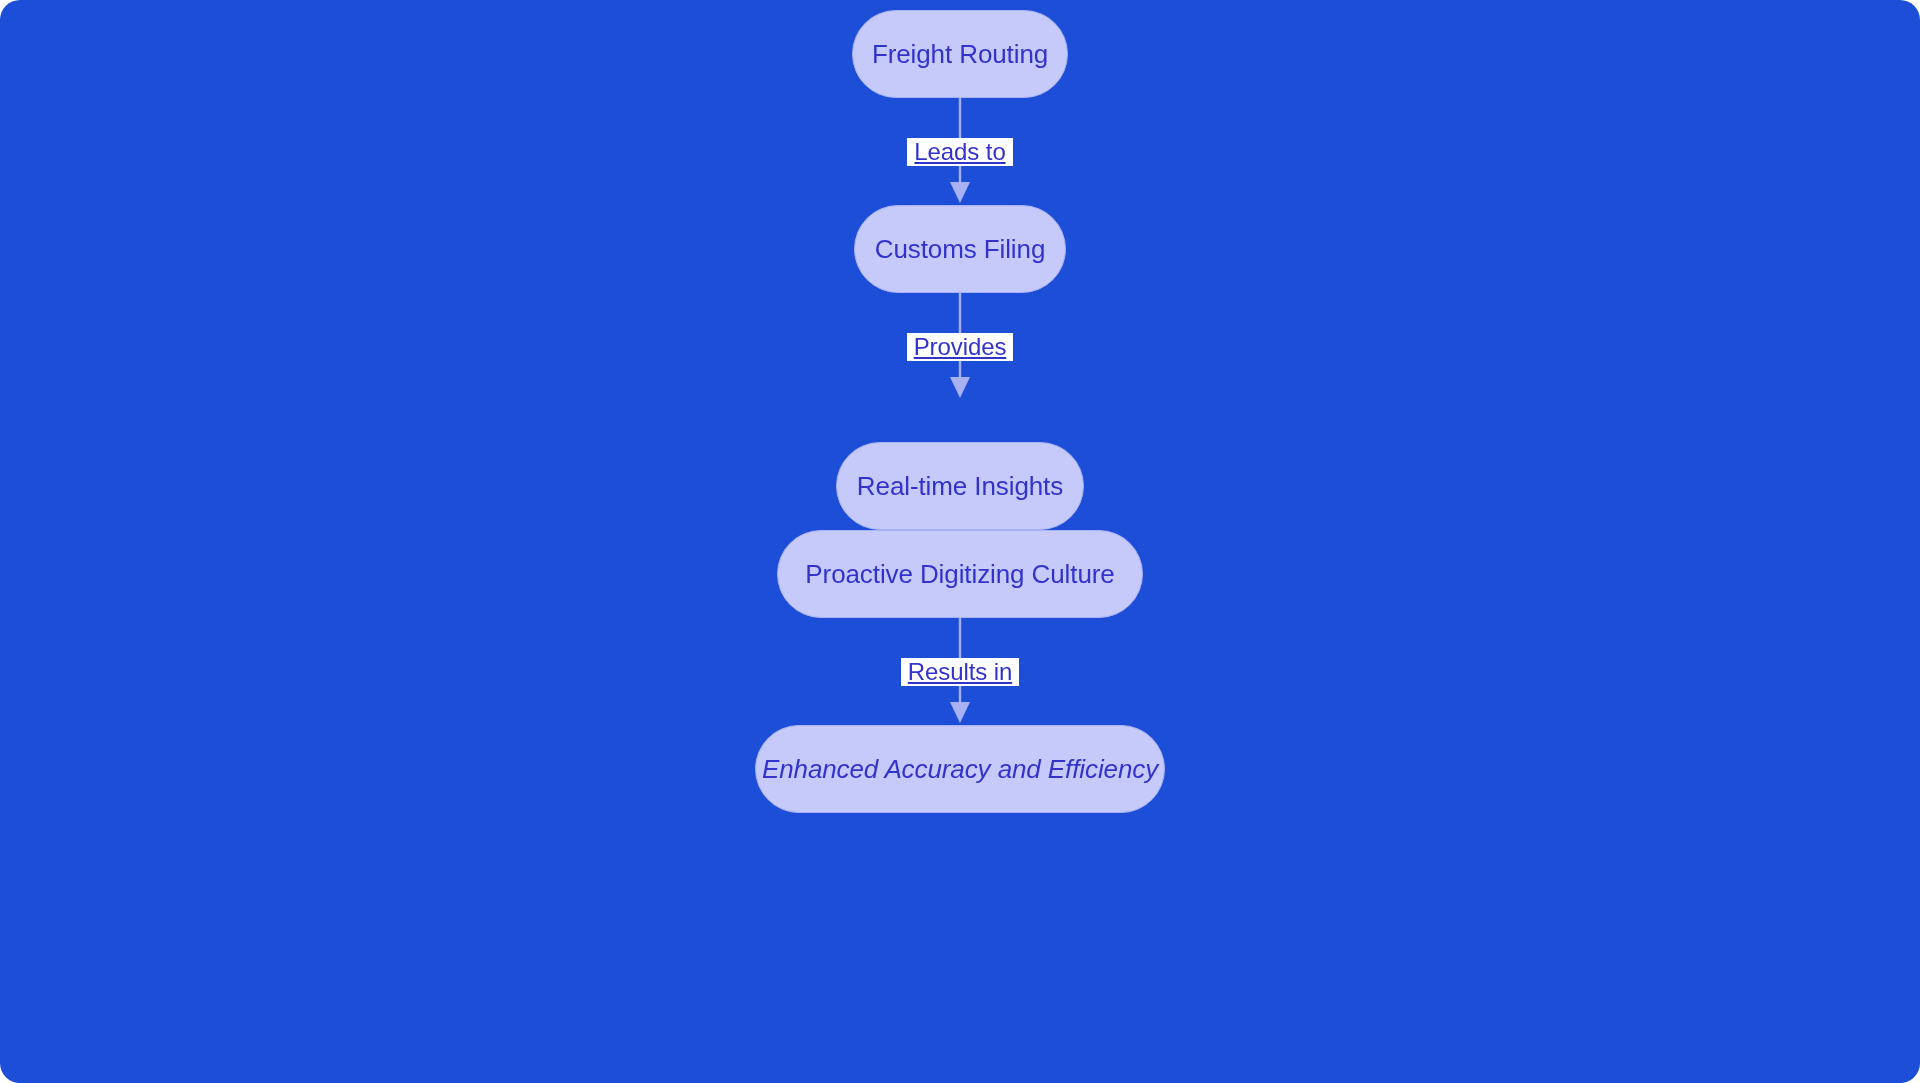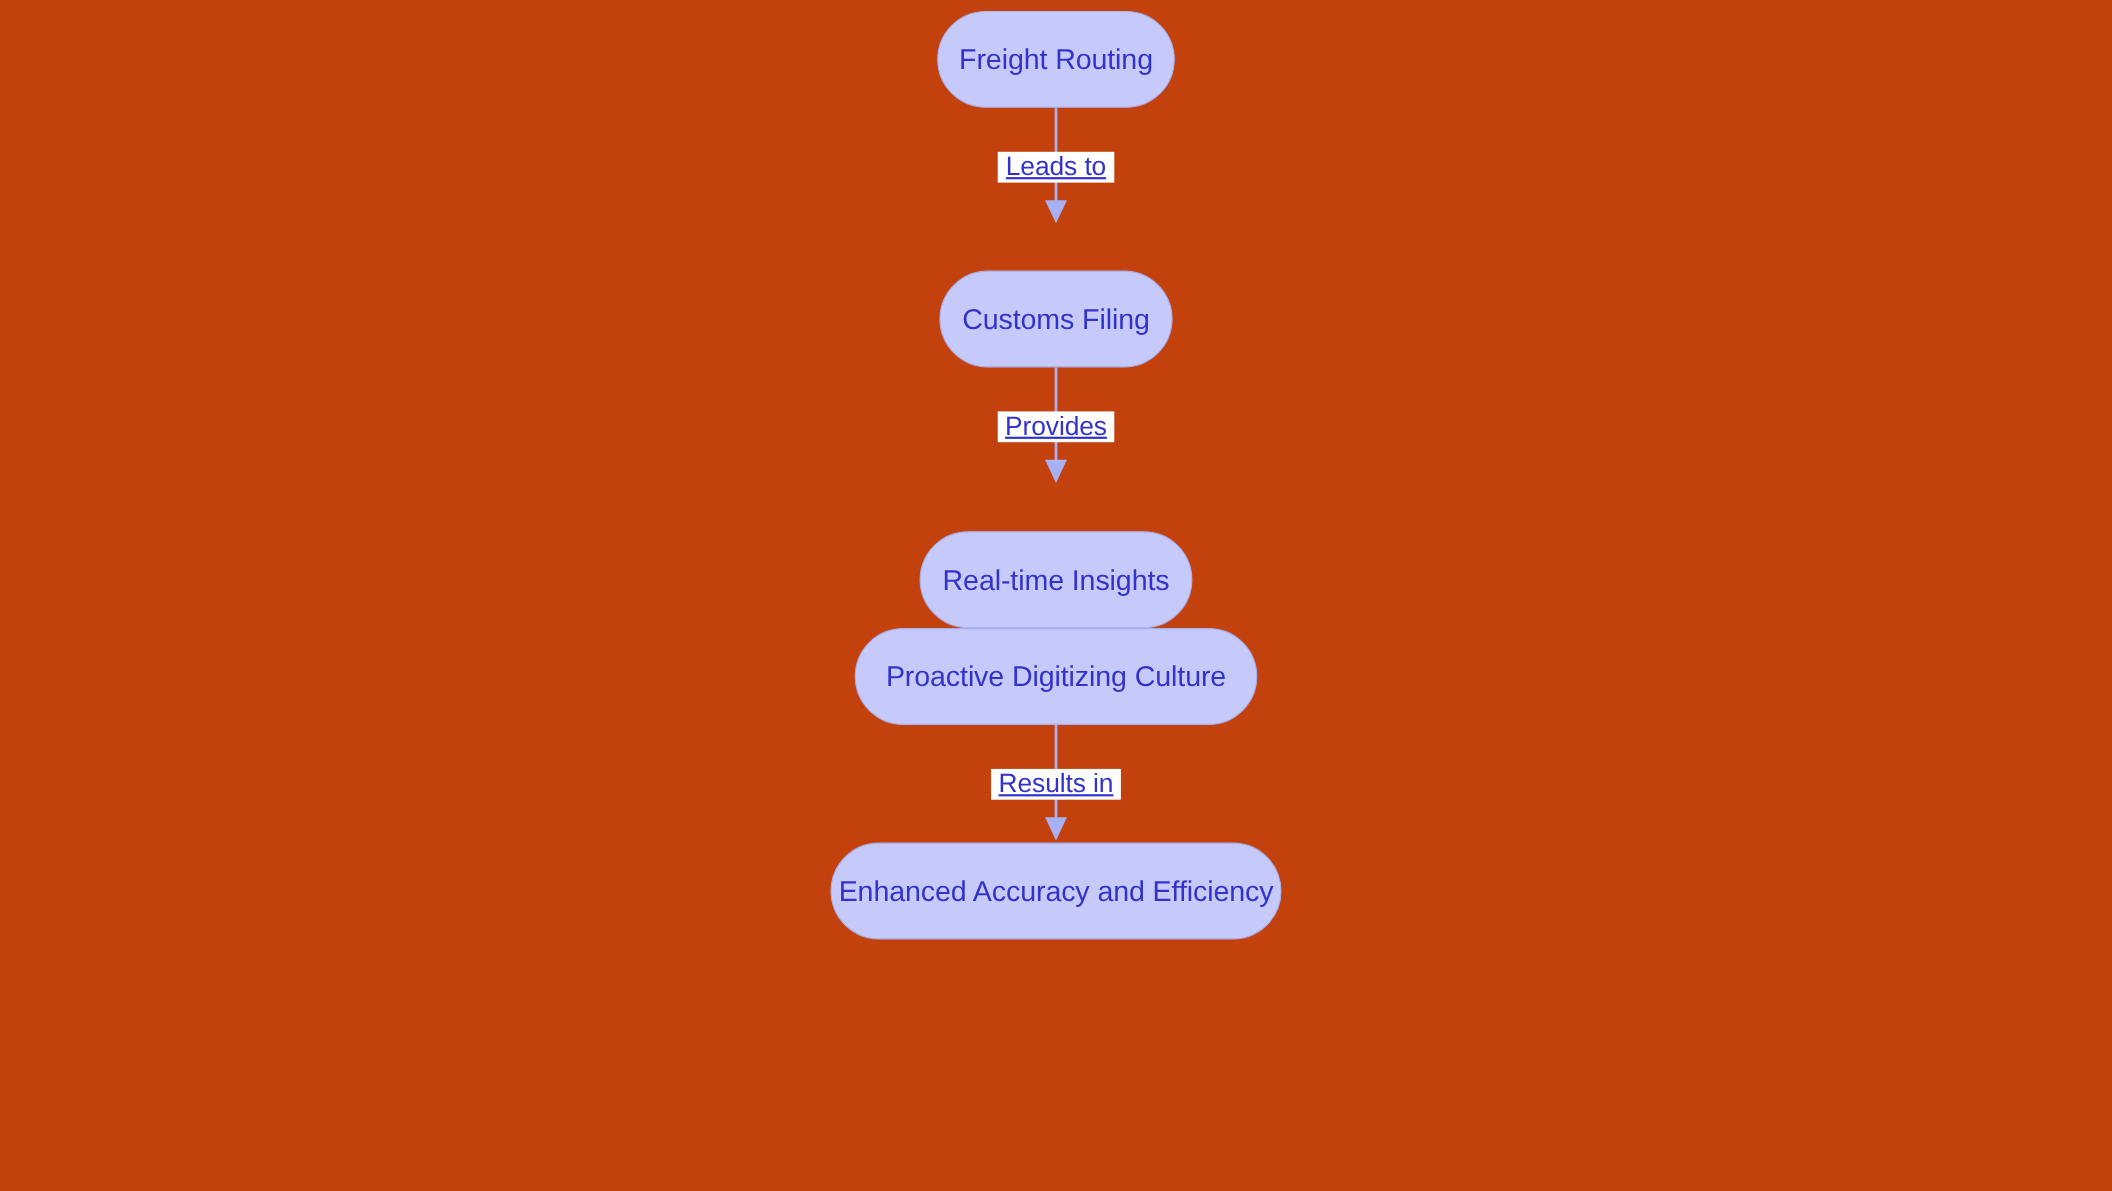--- a/index.html
+++ b/index.html
@@ -11,25 +11,26 @@
   body {
     width: 1920px;
     height: 1083px;
     font-family: "Liberation Sans", sans-serif;
     overflow: hidden;
   }
   #flow-canvas {
     position: relative;
     width: 1920px;
     height: 1083px;
-    background: #c2410c;
+    background: #1d4ed8;
     display: flex;
     flex-direction: column;
     align-items: center;
     justify-content: flex-start;
+    border-radius: 20px;
   }
   .flow-step {
     display: flex;
     flex-direction: column;
     align-items: center;
   }
   .node {
     box-sizing: border-box;
     display: flex;
     align-items: center;
@@ -89,21 +90,21 @@
 
   <div class="connector">
     <svg viewBox="0 0 220 107" xmlns="http://www.w3.org/2000/svg">
       <line x1="110" y1="0" x2="110" y2="88" stroke="#a9b1f5" stroke-width="2.4"></line>
       <polygon points="100,84 120,84 110,105" fill="#a9b1f5"></polygon>
     </svg>
     <span class="edge-label">Leads to</span>
   </div>
 
   <div class="flow-step">
-    <div class="node" style="width:212px;margin-top:41px;">
+    <div class="node" style="width:212px;">
       <span class="node-label">Customs Filing</span>
     </div>
   </div>
 
 
 
   <div class="connector">
     <svg viewBox="0 0 220 107" xmlns="http://www.w3.org/2000/svg">
       <line x1="110" y1="0" x2="110" y2="88" stroke="#a9b1f5" stroke-width="2.4"></line>
       <polygon points="100,84 120,84 110,105" fill="#a9b1f5"></polygon>
@@ -126,18 +127,18 @@
 
   <div class="connector">
     <svg viewBox="0 0 220 107" xmlns="http://www.w3.org/2000/svg">
       <line x1="110" y1="0" x2="110" y2="88" stroke="#a9b1f5" stroke-width="2.4"></line>
       <polygon points="100,84 120,84 110,105" fill="#a9b1f5"></polygon>
     </svg>
     <span class="edge-label">Results in</span>
   </div>
 
   <div class="flow-step">
-    <div class="node" style="width:410px;">
+    <div class="node" style="width:410px;font-style:italic;">
       <span class="node-label">Enhanced Accuracy and Efficiency</span>
     </div>
   </div>
 
 </div>
 
 </body></html>

